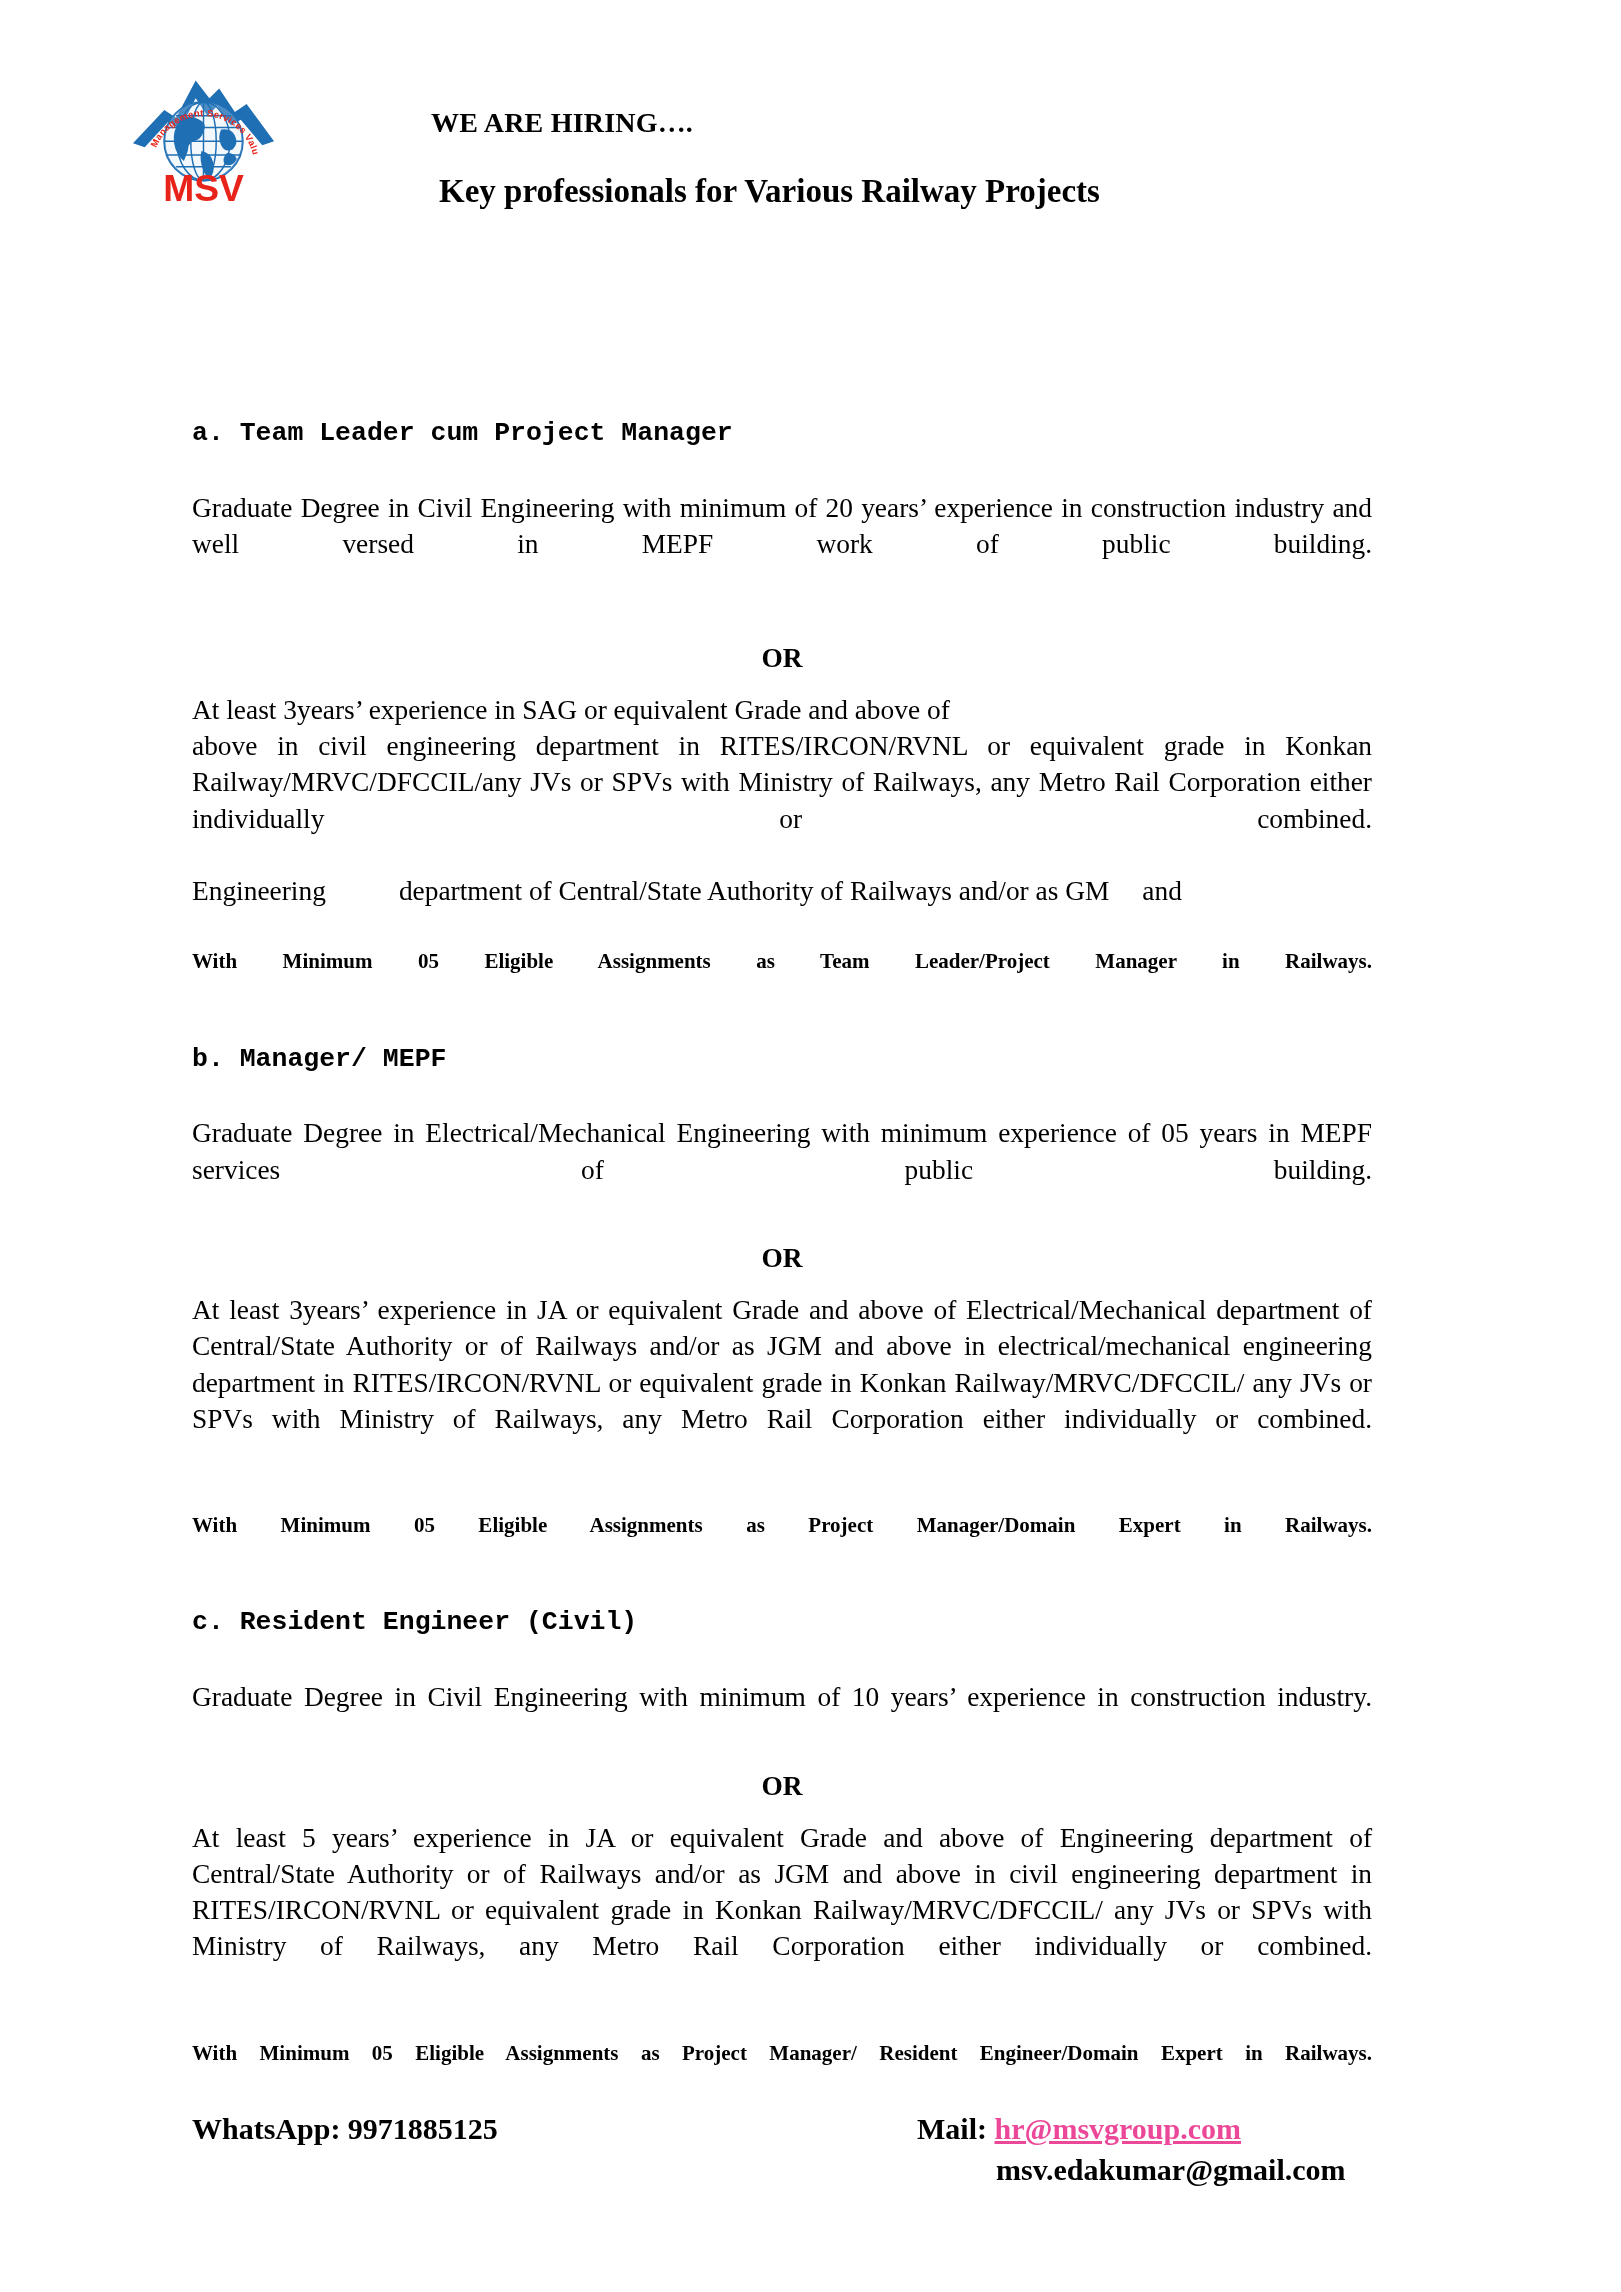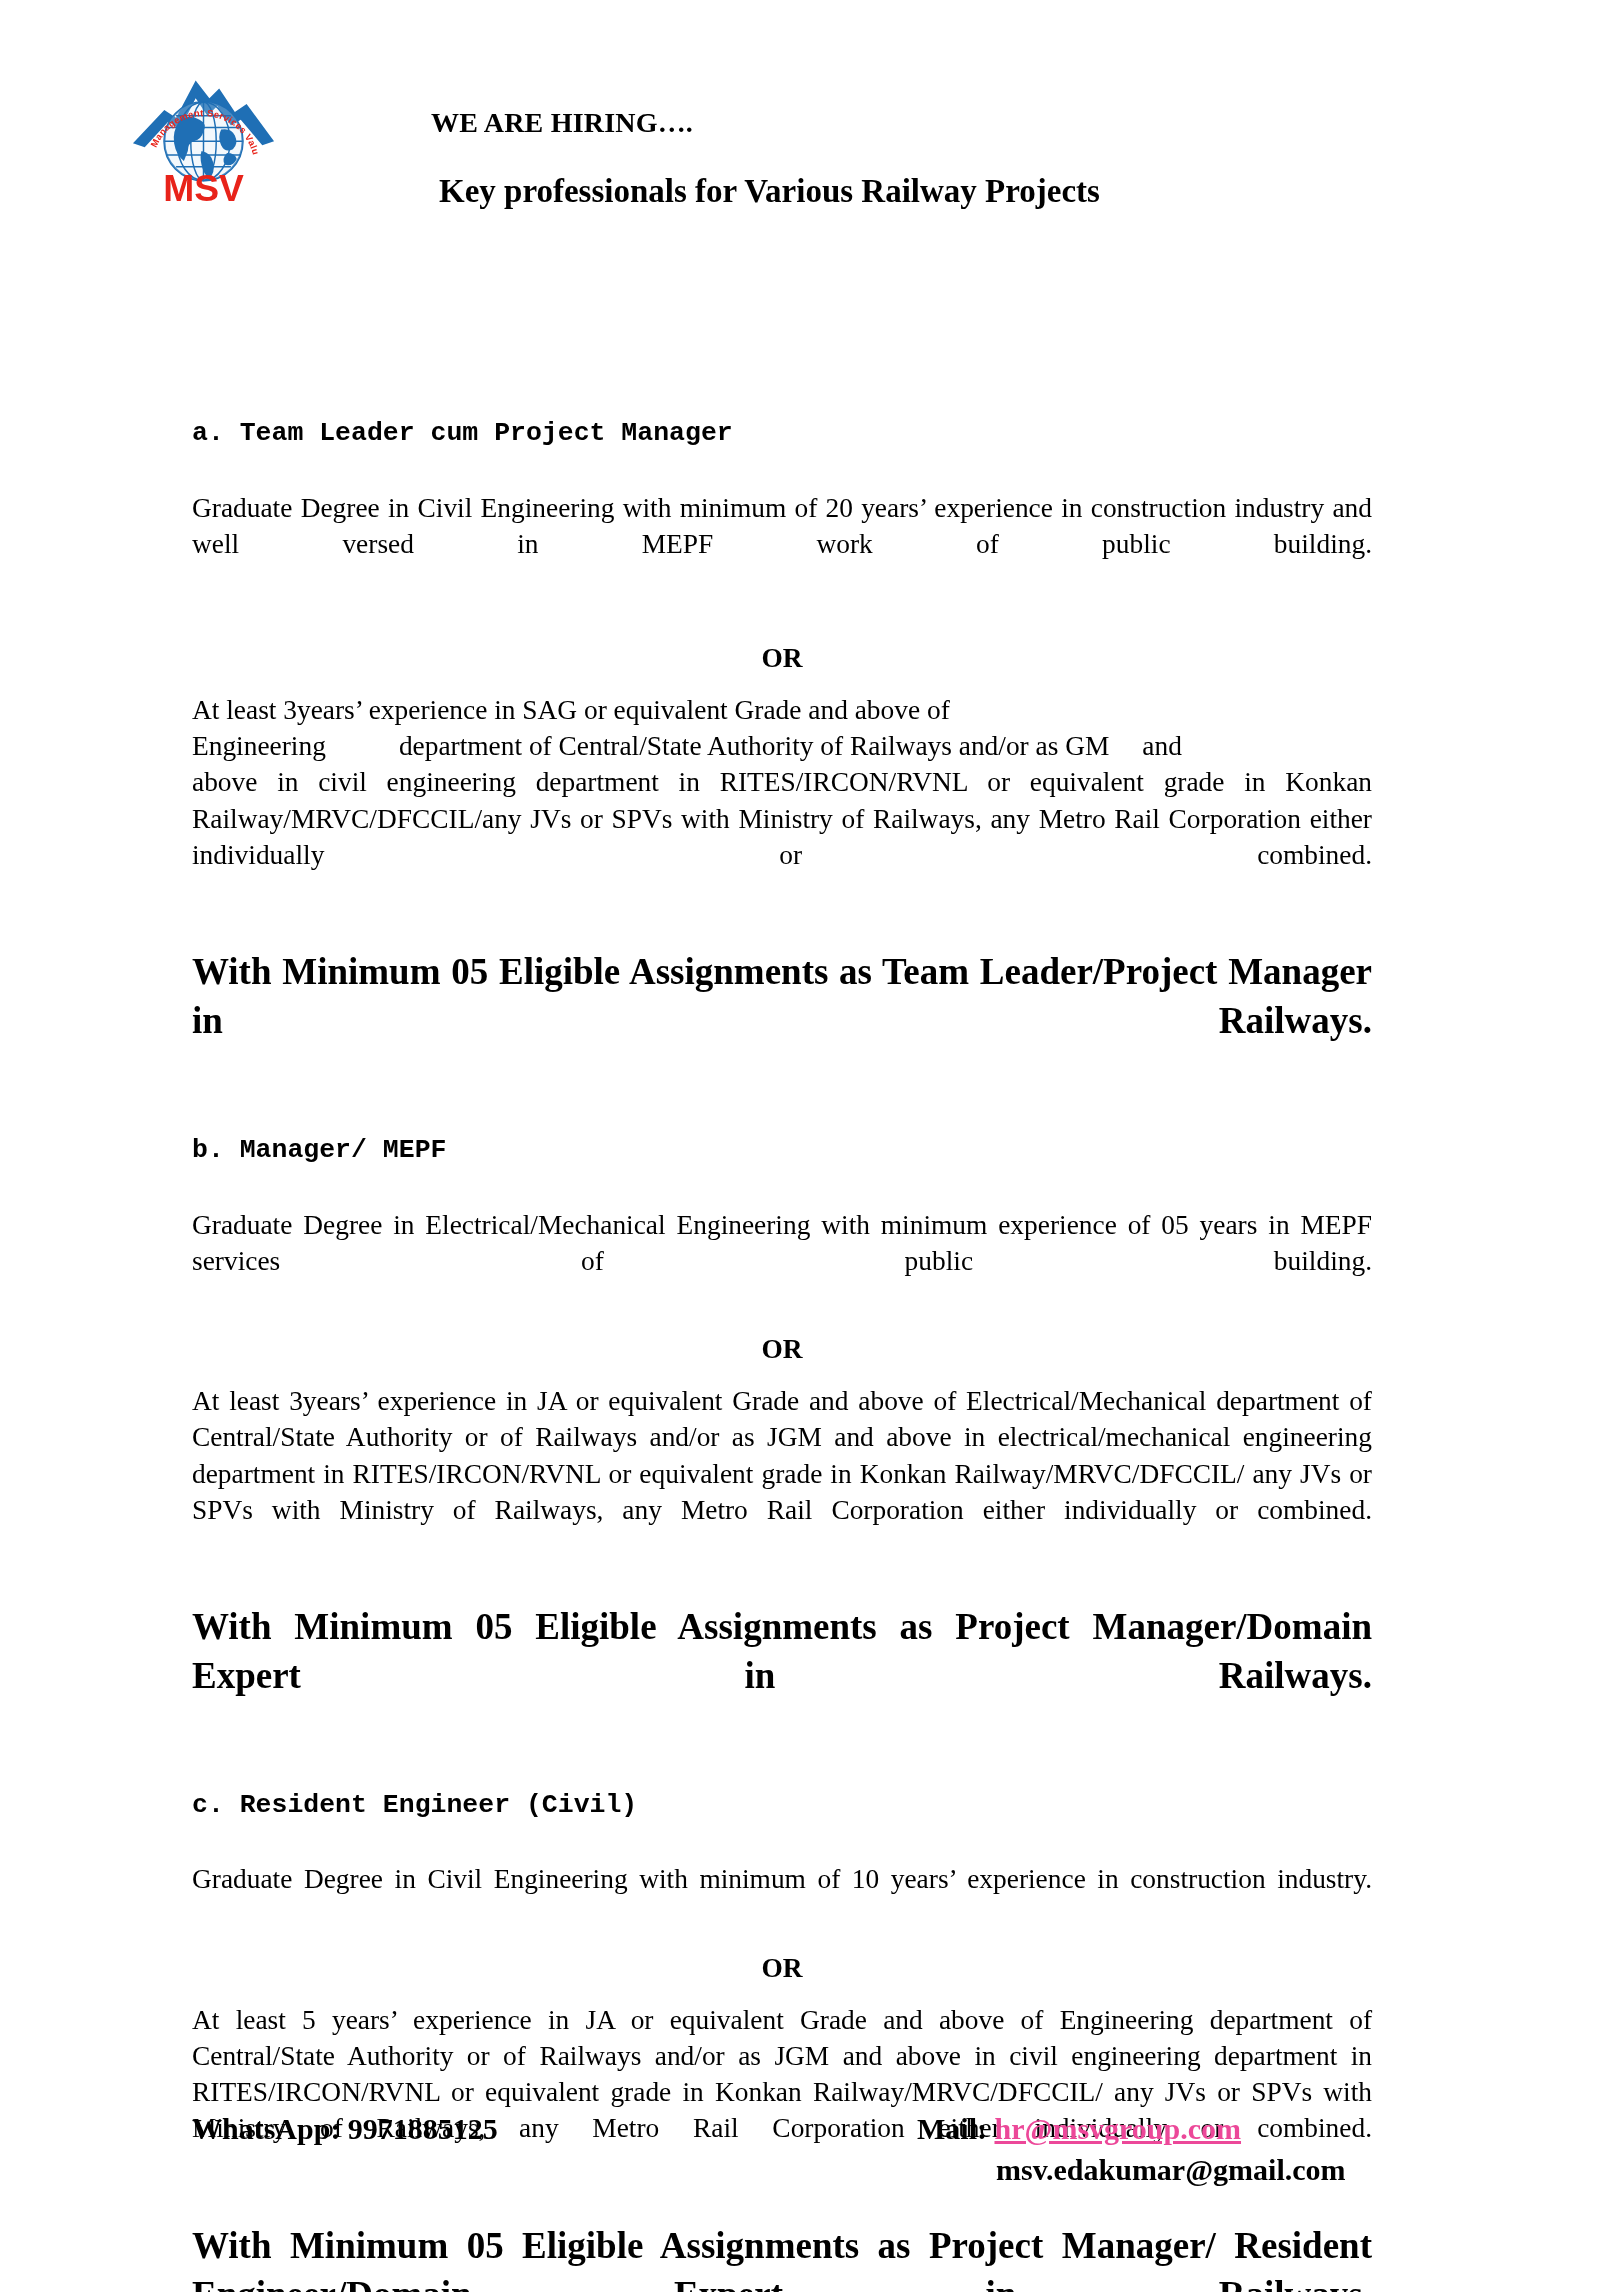--- a/index.html
+++ b/index.html
@@ -87,21 +87,21 @@
 
   .or-line {
     font-size: 27.4px;
     font-weight: bold;
     text-align: center;
     line-height: 1.32;
     margin: 16px;
   }
 
   .bold-para {
-    font-size: 37px;
+    font-size: 21px;
     font-weight: bold;
     line-height: 1.32;
     margin: 0;
     text-align: justify;
     text-justify: inter-word;
   }
   .bold-para::after {
     content: "";
     display: inline-block;
     width: 100%;
@@ -204,26 +204,26 @@
     <div class="sec-head">a. Team Leader cum Project Manager</div>
     <div class="gap-md"></div>
 
     <p class="body-para justify-all">Graduate Degree in Civil Engineering with minimum of 20 years’ experience in construction industry and well versed in MEPF work of public building.</p>
     <div class="gap-sm"></div>
 
     <div class="or-line">OR</div>
 
     <p class="body-para nojust">At least 3years’ experience in SAG or equivalent Grade and above of</p>
 
+    <p class="body-para justify-all">above in civil engineering department in RITES/IRCON/RVNL or equivalent grade in Konkan Railway/MRVC/DFCCIL/any JVs or SPVs with Ministry of Railways, any Metro Rail Corporation either individually or combined.</p>
+
     <p class="body-para nojust">
       <span>Engineering</span><span class="wide-gap"></span><span>department of Central/State Authority of Railways and/or as GM</span><span class="mid-gap"></span><span>and</span>
     </p>
 
-    <p class="body-para justify-all">above in civil engineering department in RITES/IRCON/RVNL or equivalent grade in Konkan Railway/MRVC/DFCCIL/any JVs or SPVs with Ministry of Railways, any Metro Rail Corporation either individually or combined.</p>
-
     <div class="gap-md"></div>
     <p class="bold-para">With Minimum 05 Eligible Assignments as Team Leader/Project Manager in Railways.</p>
 
     <div class="gap-md"></div>
 
     <div class="sec-head">b. Manager/ MEPF</div>
     <div class="gap-md"></div>
 
     <p class="body-para justify-all">Graduate Degree in Electrical/Mechanical Engineering with minimum experience of 05 years in MEPF services of public building.</p>
 

